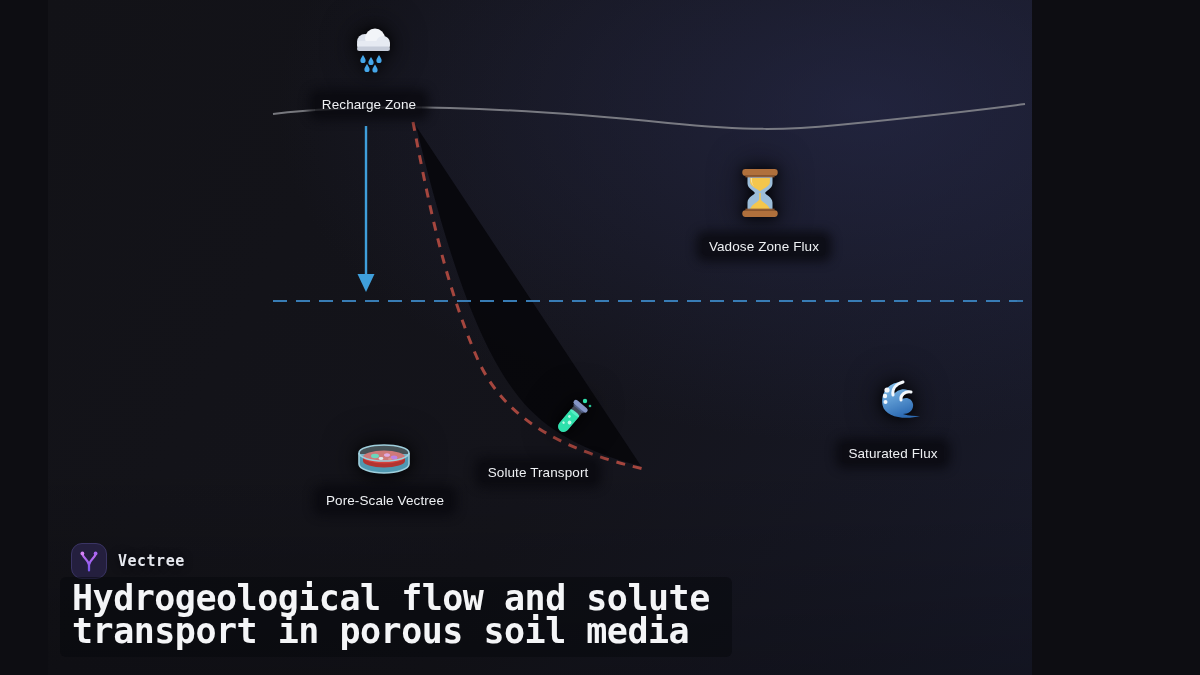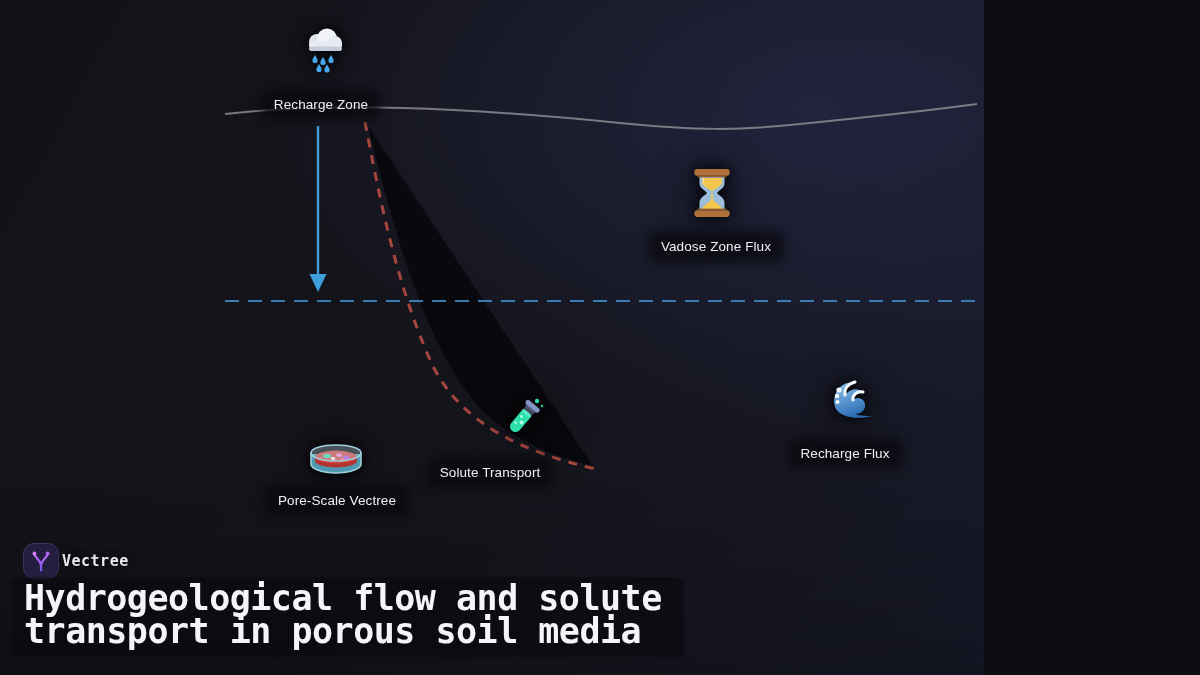--- a/index.html
+++ b/index.html
@@ -3,30 +3,31 @@
 <meta charset="utf-8">
 <style>
   html,body{margin:0;padding:0;background:#0d0d12;}
   #stage{
     position:relative;width:984px;height:675px;overflow:hidden;
     font-family:"Liberation Sans",sans-serif;
     background:
       linear-gradient(180deg, rgba(0,0,0,0) 68%, rgba(0,0,0,0.22) 100%),
       radial-gradient(950px 540px at 83% 16%, rgba(43,47,86,0.55), rgba(0,0,0,0) 62%),
       linear-gradient(118deg, #121217 0%, #14141b 55%, #181a2a 100%);
+    margin-left: 48px;
   }
   #overlay{position:absolute;left:0;top:0;pointer-events:none;}
   .ic{position:absolute;filter:drop-shadow(0 0 6px rgba(0,0,0,.9)) drop-shadow(0 0 16px rgba(2,3,6,.8));}
   .lbl{
     position:absolute;transform:translateX(-50%);white-space:nowrap;
     font-size:13.5px;color:#eef0f3;letter-spacing:.1px;
     background:rgba(8,9,14,.72);border-radius:4px;padding:2px 7px;
     box-shadow:0 0 10px 6px rgba(8,9,14,.72);
   }
-  .brand-row{position:absolute;left:23px;top:543px;display:flex;align-items:center;gap:3px;}
+  .brand-row{position:absolute;left:23px;top:543px;display:flex;align-items:center;gap:11px;}
   .logo{
     width:36px;height:36px;border-radius:11px;background:#241f3e;
     border:1px solid #3a3464;box-sizing:border-box;
     display:flex;align-items:center;justify-content:center;
   }
   .brand-name{
     font-family:"DejaVu Sans Mono","Liberation Mono",monospace;
     font-weight:bold;font-size:15px;color:#e7e9ef;letter-spacing:.5px;
     text-shadow:0 0 8px rgba(5,6,10,.9);
   }
@@ -133,21 +134,21 @@
           <stop offset="1" stop-color="#2e6cb4"></stop>
         </linearGradient>
       </defs>
       <path d="M44 41 C30 45 9 43 6.5 30 C4 17 14 6 27 7 C20 9 16 14 17 20 C21 14 30 12 35 17 C29 16 24 20 25 25 C29 21 36 23 37 29 C38 35 33 39 27 39 C33 41 39 41 44 41 Z" fill="url(#wgrad)"></path>
       <path d="M27 7 C20 9 16 14 17 20 M35 17 C29 16 24 20 25 25" fill="none" stroke="#f4f8fc" stroke-width="3" stroke-linecap="round"></path>
       <circle cx="11" cy="15" r="2.6" fill="#f4f8fc"></circle>
       <circle cx="9" cy="21" r="2.2" fill="#f4f8fc"></circle>
       <circle cx="9.5" cy="27" r="2" fill="#f4f8fc"></circle>
     </svg>
   </div>
-  <div class="lbl" style="left:845px;top:444px">Recharge Flux</div>
+  <div class="lbl" style="left:845px;top:444px">Saturated Flux</div>
 
   <div class="brand-row">
     <div class="logo">
       <svg width="36" height="36" viewBox="0 0 36 36">
         <defs>
           <linearGradient id="vg" x1="0" y1="0" x2="0" y2="1">
             <stop offset="0" stop-color="#c26ef2"></stop>
             <stop offset="1" stop-color="#7a55ee"></stop>
           </linearGradient>
         </defs>

